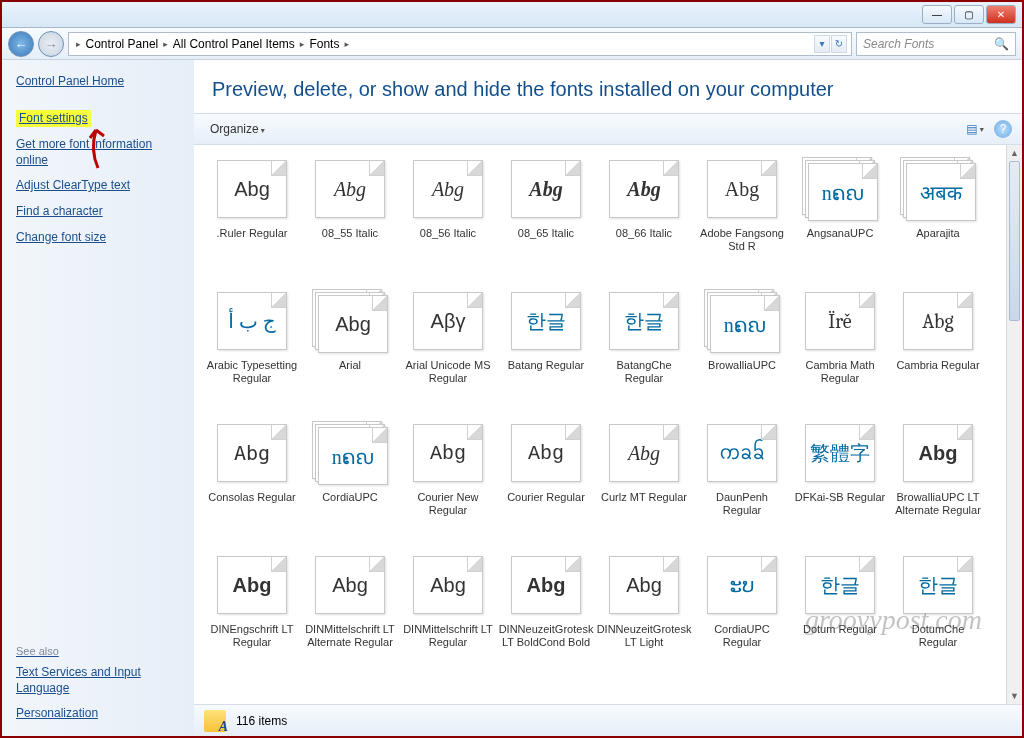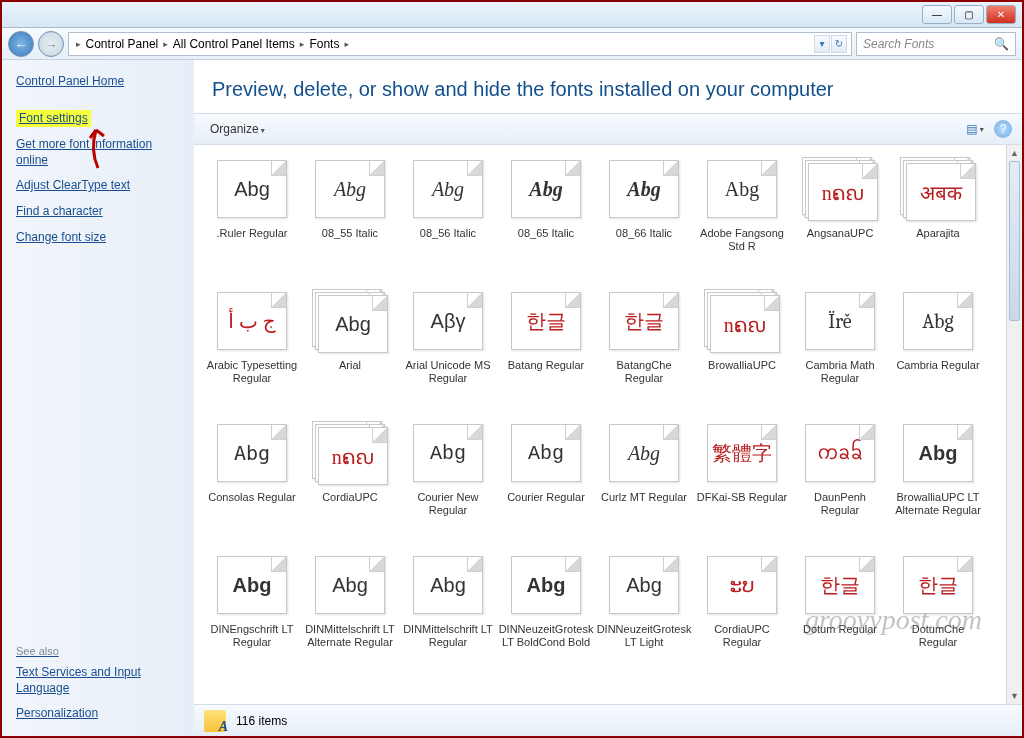--- a/index.html
+++ b/index.html
@@ -39,21 +39,21 @@
 .scrollbar .arr.up { top:0;} .scrollbar .arr.dn { bottom:0;}
 .item { display:flex; flex-direction:column; align-items:center; text-align:center; padding:2px; }
 .thumb-ico { width:76px; height:66px; position:relative; margin-bottom:4px;}
 .page { position:absolute; width:70px; height:58px; background:#fff; border:1px solid #c8c8c8; box-shadow:1px 1px 2px rgba(0,0,0,.12);}
 .page::after { content:""; position:absolute; top:0; right:0; width:14px; height:14px; background:linear-gradient(135deg,#fff 48%, #d8d8d8 50%); border-left:1px solid #d0d0d0; border-bottom:1px solid #d0d0d0;}
 .page.back { top:0; left:0;}
 .page.back2 { top:3px; left:3px;}
 .page.front { top:6px; left:6px; display:flex; align-items:center; justify-content:center;}
 .single .page.front { top:3px; left:3px;}
 .sample { font-size:20px; color:#333; font-family:Georgia, serif;}
-.faint { color:#b91c1c;}
+.faint { color:#0369a1;}
 .label { font-size:11px; color:#333; line-height:1.2; max-width:96px;}
 .status { height:32px; border-top:1px solid #d5dee8; display:flex; align-items:center; padding:0 10px; gap:10px; background:linear-gradient(#f7fbff,#e6eef7); font-size:12px;}
 .status .foldicon { width:22px; height:22px; background:linear-gradient(#ffe27a,#f7c23a); border-radius:2px; position:relative;}
 .status .foldicon::after { content:"A"; position:absolute; right:-2px; bottom:-3px; font-family:Georgia; font-style:italic; font-weight:bold; color:#1a4e8f; font-size:14px;}
 .watermark { position:absolute; right:40px; bottom:100px; font-family:Georgia; font-style:italic; font-size:28px; color:rgba(80,80,80,.35); pointer-events:none;}
 </style>
 </head>
 <body>
 
 <div class="titlebar">
@@ -293,32 +293,32 @@
             <div class="thumb-ico single">
               <div class="page front">
                 <span class="sample" style="font-style:italic;font-family:cursive;">Abg</span>
               </div>
             </div>
             <div class="label">Curlz MT Regular</div>
           </div>
           <div class="item">
             <div class="thumb-ico single">
               <div class="page front">
+                <span class="sample faint" style="font-family:serif;">ᨠᨡᨢ</span>
+              </div>
+            </div>
+            <div class="label">DaunPenh Regular</div>
+          </div>
+          <div class="item">
+            <div class="thumb-ico single">
+              <div class="page front">
                 <span class="sample faint" style="font-family:serif;">繁體字</span>
               </div>
             </div>
             <div class="label">DFKai-SB Regular</div>
-          </div>
-          <div class="item">
-            <div class="thumb-ico single">
-              <div class="page front">
-                <span class="sample faint" style="font-family:serif;">ᨠᨡᨢ</span>
-              </div>
-            </div>
-            <div class="label">DaunPenh Regular</div>
           </div>
           <div class="item">
             <div class="thumb-ico single">
               <div class="page front">
                 <span class="sample" style="font-weight:bold;font-family:sans-serif;">Abg</span>
               </div>
             </div>
             <div class="label">BrowalliaUPC LT Alternate Regular</div>
           </div>
           <div class="item">

